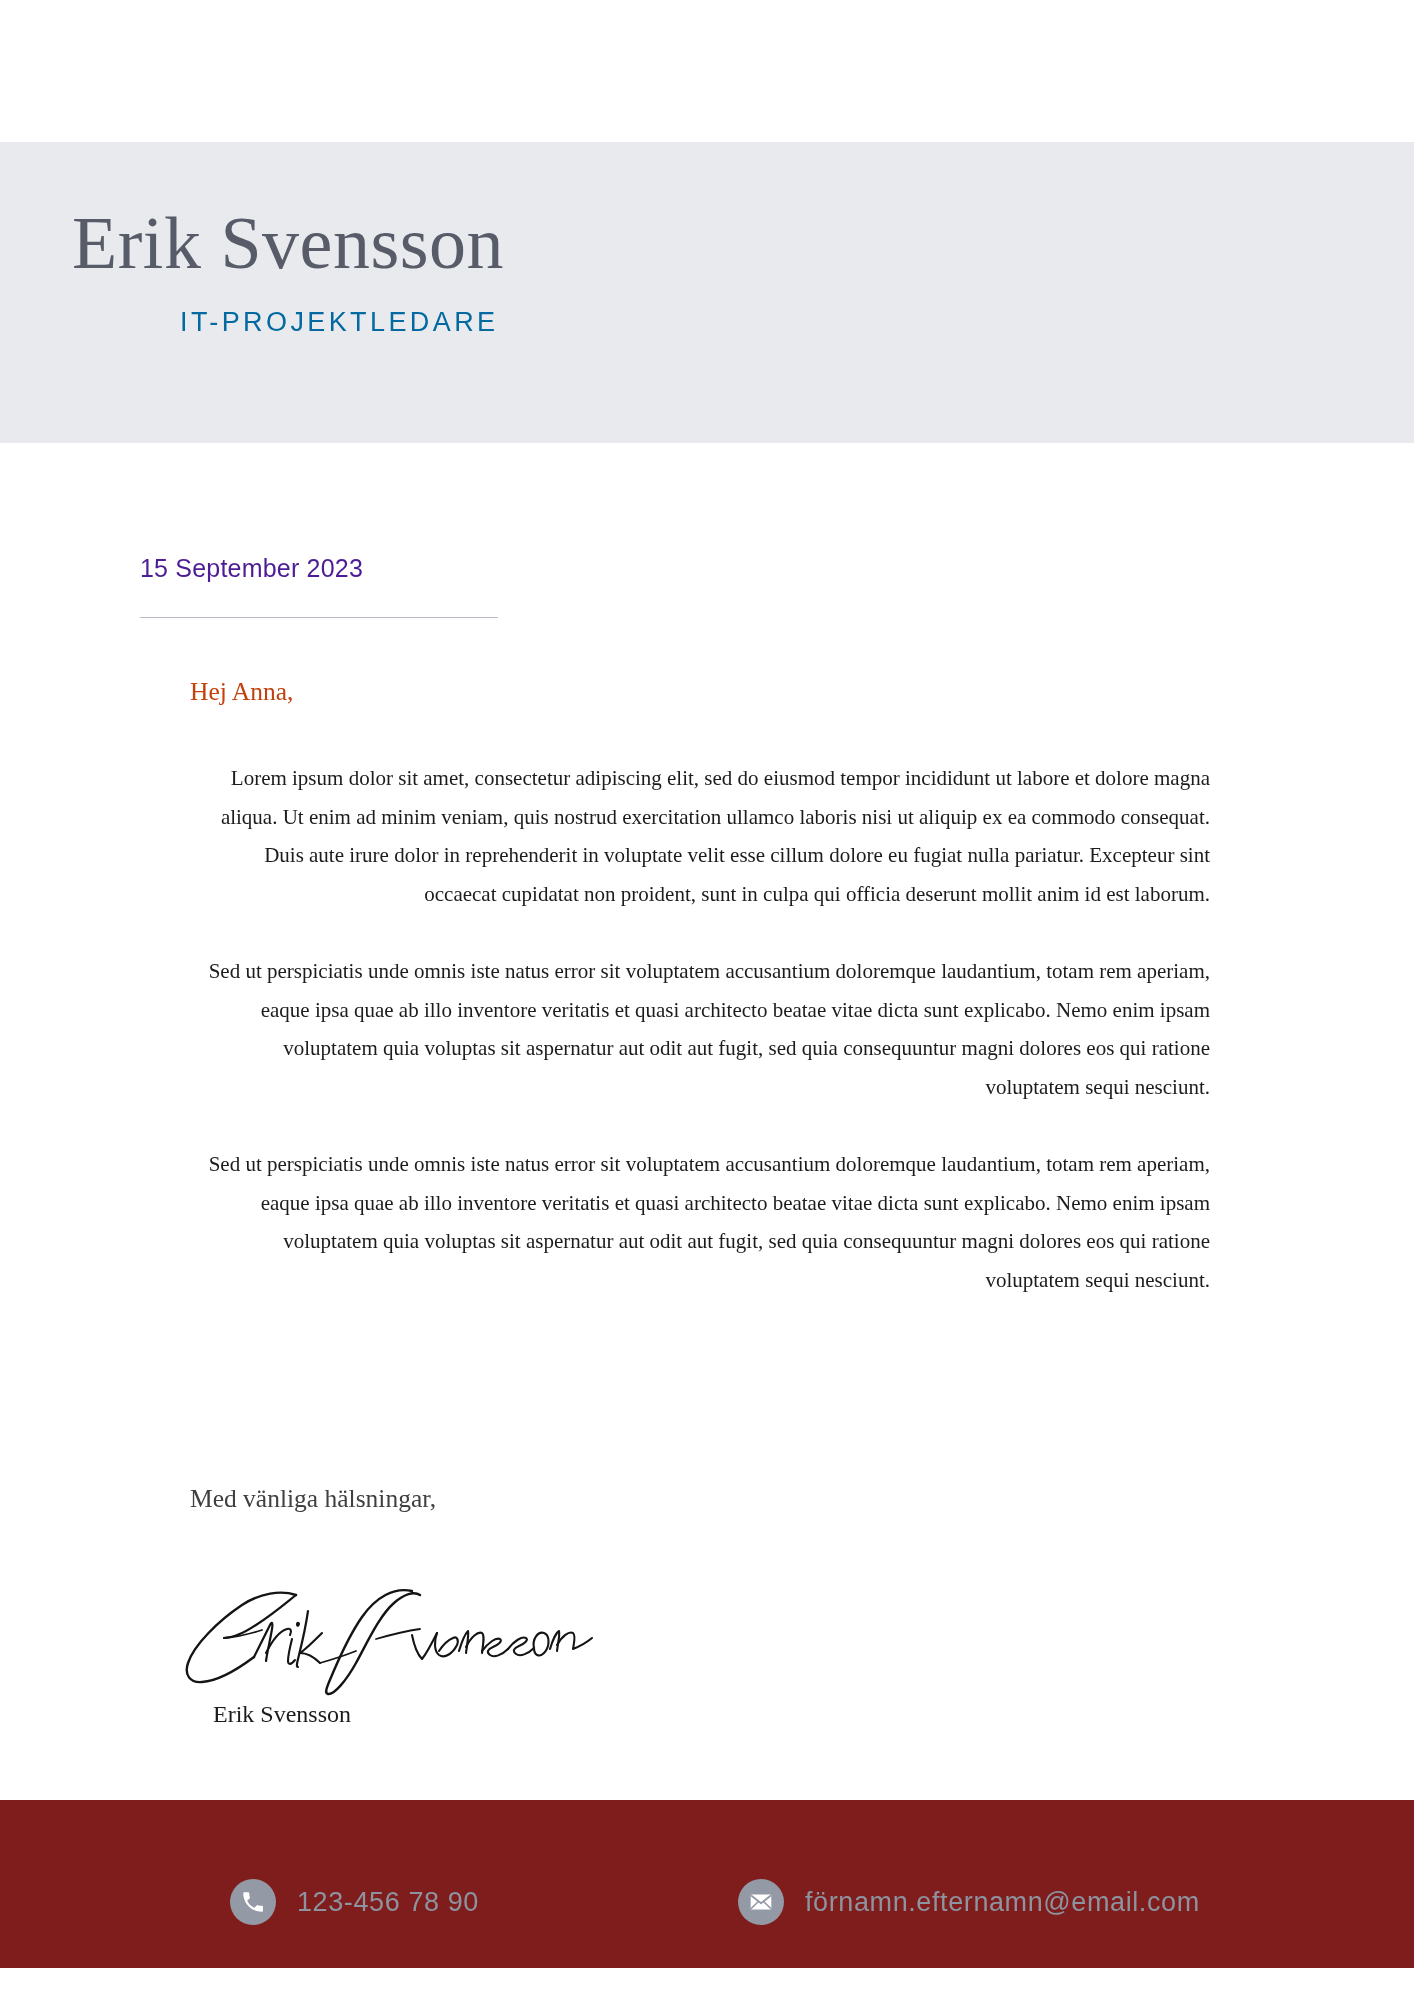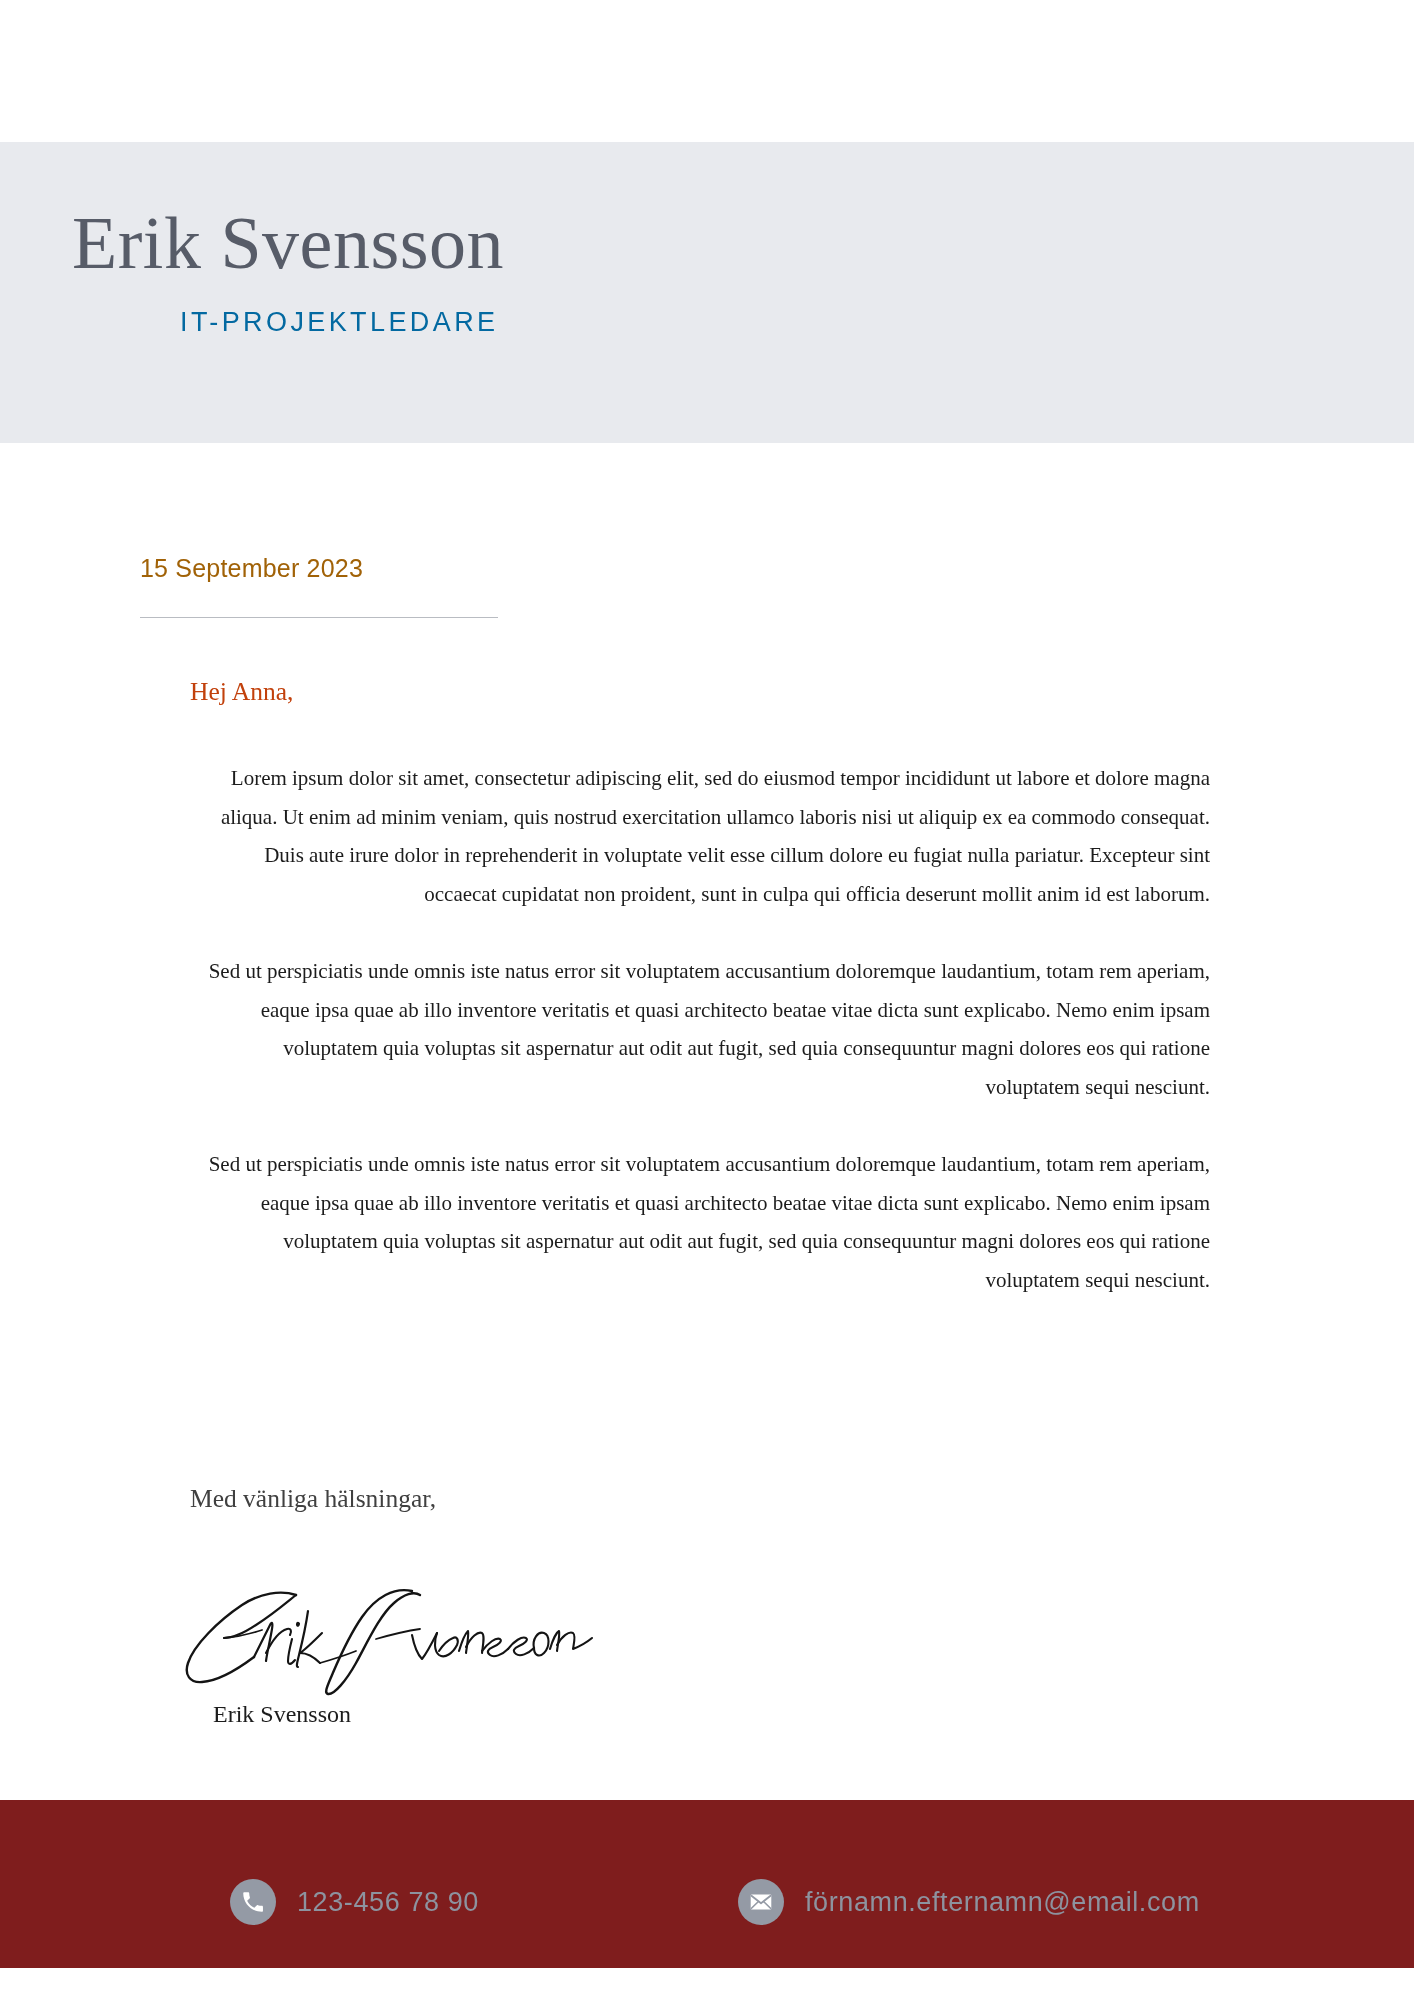--- a/index.html
+++ b/index.html
@@ -73,21 +73,21 @@
   }
   .date-block {
     position: absolute;
     left: 140px;
     top: 109px;
   }
   .date-text {
     font-family: "Liberation Sans", sans-serif;
     font-size: 25px;
     line-height: 32px;
-    color: #a16207;
+    color: #4c1d95;
     font-weight: 400;
     letter-spacing: 0.2px;
     white-space: nowrap;
   }
   .date-rule {
     margin-top: 33px;
     width: 358px;
     height: 1px;
     background: #b9bcc2;
   }

